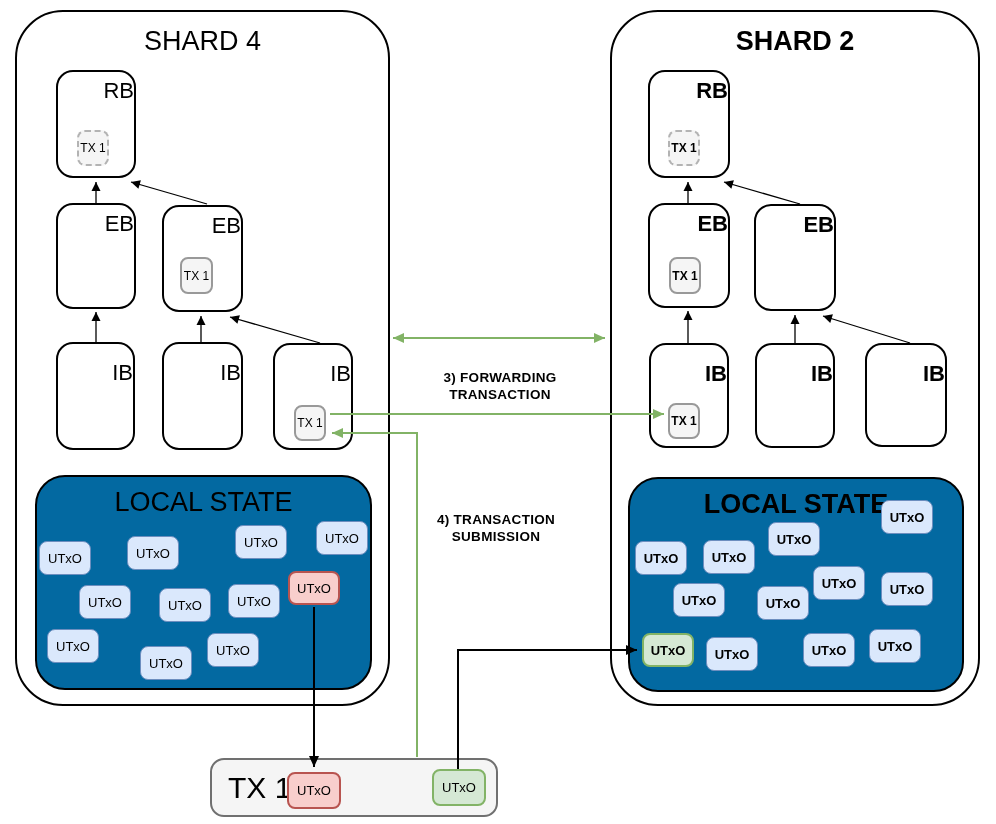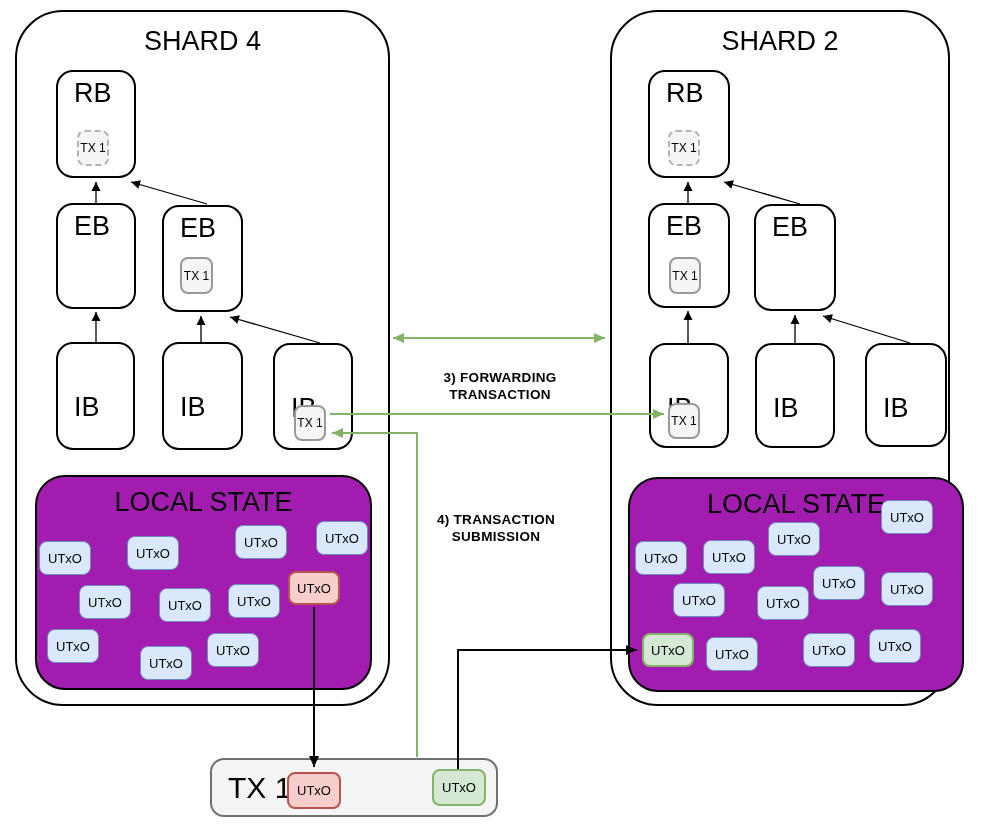--- a/index.html
+++ b/index.html
@@ -10,30 +10,30 @@
     --arrow-green:#82b366; --arrow-black:#000000;
   }
   html,body{margin:0;padding:0;background:#ffffff;}
   .canvas{
     position:relative;width:996px;height:824px;background:#ffffff;
     font-family:"Liberation Sans",sans-serif;color:#000;overflow:hidden;
   }
   .shard{position:absolute;border:2px solid #000;border-radius:48px;background:#fff;box-sizing:border-box;}
   .shard-title{position:absolute;top:14px;left:0;right:0;text-align:center;font-size:27px;}
   .node{position:absolute;border:2px solid #000;border-radius:17px;background:#fff;box-sizing:border-box;}
-  .node-label{position:absolute;left:16px;right:0;text-align:left;font-size:27px;}
+  .node-label{position:absolute;left:8px;right:0;text-align:right;font-size:22px;}
   .lbl-top{top:6px;}
-  .lbl-ib{top:16px;margin-top:32px;}
+  .lbl-ib{top:16px;}
   .tx-chip{
     position:absolute;width:32px;height:36px;box-sizing:border-box;
     background:var(--gray-fill);border:2px solid var(--gray-border);border-radius:8px;
     display:flex;align-items:center;justify-content:center;font-size:12px;color:#000;
   }
   .tx-chip.dashed{border-style:dashed;border-color:#b3b3b3;}
-  .local-state{position:absolute;border:2px solid #000;border-radius:30px;background:#a21caf;box-sizing:border-box;}
+  .local-state{position:absolute;border:2px solid #000;border-radius:30px;background:#0369a1;box-sizing:border-box;}
   .ls-title{position:absolute;top:10px;left:0;right:0;text-align:center;font-size:27px;}
   .utxo{
     position:absolute;width:52px;height:34px;box-sizing:border-box;border-radius:8px;
     display:flex;align-items:center;justify-content:center;font-size:13px;color:#000;
   }
   .utxo.blue {background:var(--blue-fill); border:1.5px solid var(--blue-border);}
   .utxo.red  {background:var(--red-fill);  border:2px solid var(--red-border);}
   .utxo.green{background:var(--green-fill);border:2px solid var(--green-border);}
   .utxo.lg{width:54px;height:37px;}
   .txbox{
@@ -103,21 +103,21 @@
           <div class="utxo blue" style="left: 122px; top: 111px;">UTxO</div>
           <div class="utxo blue" style="left: 191px; top: 107px;">UTxO</div>
           <div class="utxo red" style="left: 251px; top: 94px;">UTxO</div>
           <div class="utxo blue" style="left: 10px; top: 152px;">UTxO</div>
           <div class="utxo blue" style="left: 103px; top: 169px;">UTxO</div>
           <div class="utxo blue" style="left: 170px; top: 156px;">UTxO</div>
         </div>
     </div>
   </div>
 
-  <div class="shard" style="left:610px;top:10px;width:340px;height:696px;">
+  <div class="shard" style="left:610px;top:10px;width:370px;height:696px;font-weight:bold;">
     <div class="shard-title">SHARD 2</div>
 
     <div class="node" style="left:36px;top:58px;width:82px;height:108px;">
       <div class="node-label lbl-top">RB</div>
       <div class="tx-chip dashed" style="left:18px;top:58px;">
         <span>TX 1</span>
       </div>
     </div>
 
     <div class="node" style="left:36px;top:191px;width:82px;height:105px;">

